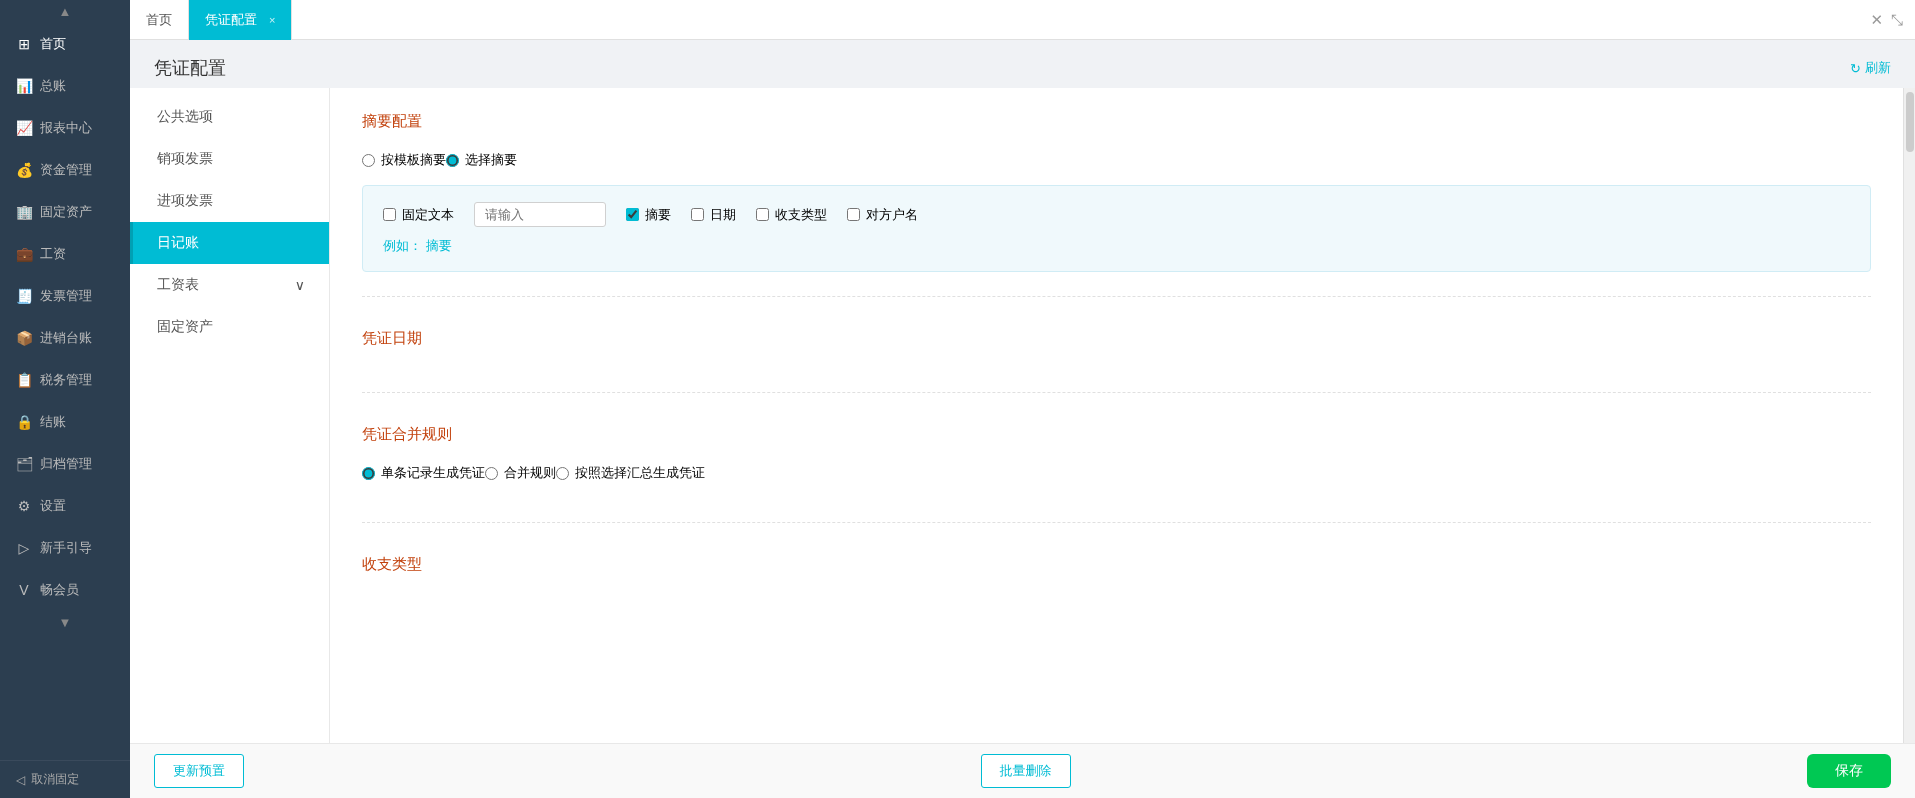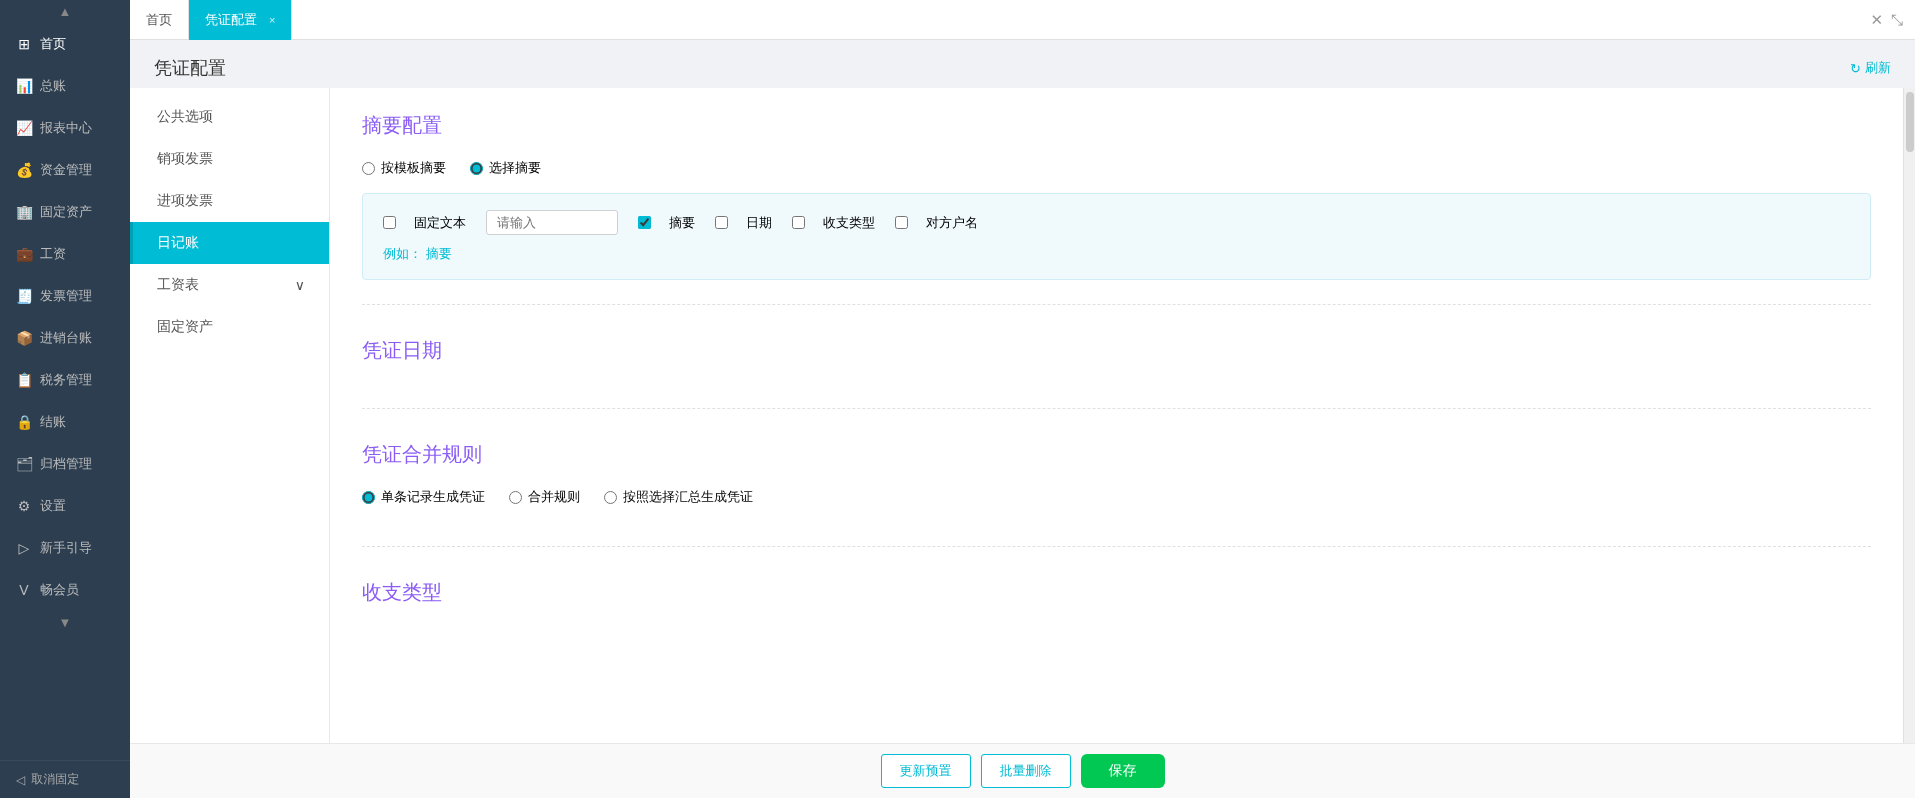--- a/index.html
+++ b/index.html
@@ -175,31 +175,30 @@
     }
 
     .section {
       margin-bottom: 32px;
       border-bottom: 1px dashed #e0e0e0;
       padding-bottom: 24px;
     }
     .section:last-child { border-bottom: none; }
 
     .section-title {
-      font-size: 20px;
-      color: #8b5cf6;
+      font-size: 15px;
+      color: #c2410c;
       font-weight: 500;
       margin-bottom: 20px;
     }
 
     
     .radio-group {
       display: flex;
       align-items: center;
-      gap: 24px;
       margin-bottom: 16px;
     }
     .radio-option {
       display: flex;
       align-items: center;
       gap: 6px;
       cursor: pointer;
     }
     .radio-option input[type="radio"] { accent-color: #00bcd4; cursor: pointer; }
 
@@ -213,21 +212,21 @@
     }
     .checkbox-row {
       display: flex;
       align-items: center;
       gap: 20px;
       flex-wrap: wrap;
     }
     .checkbox-option {
       display: flex;
       align-items: center;
-      gap: 18px;
+      gap: 6px;
       cursor: pointer;
     }
     .checkbox-option input[type="checkbox"] { accent-color: #00bcd4; cursor: pointer; }
     .text-input {
       border: 1px solid #d0d0d0;
       border-radius: 3px;
       padding: 4px 10px;
       font-size: 13px;
       color: #701a75;
       width: 132px;
@@ -240,21 +239,21 @@
     }
 
     
     .bottom-bar {
       position: sticky;
       bottom: 0;
       background: #f9f9f9;
       border-top: 1px solid #e8e8e8;
       padding: 10px 24px;
       display: flex;
-      justify-content: center;
+      justify-content: space-between;
       gap: 10px;
       flex-shrink: 0;
     }
     .btn-outline {
       padding: 7px 18px;
       border: 1px solid #00bcd4;
       color: #00bcd4;
       background: #fff;
       border-radius: 3px;
       cursor: pointer;

